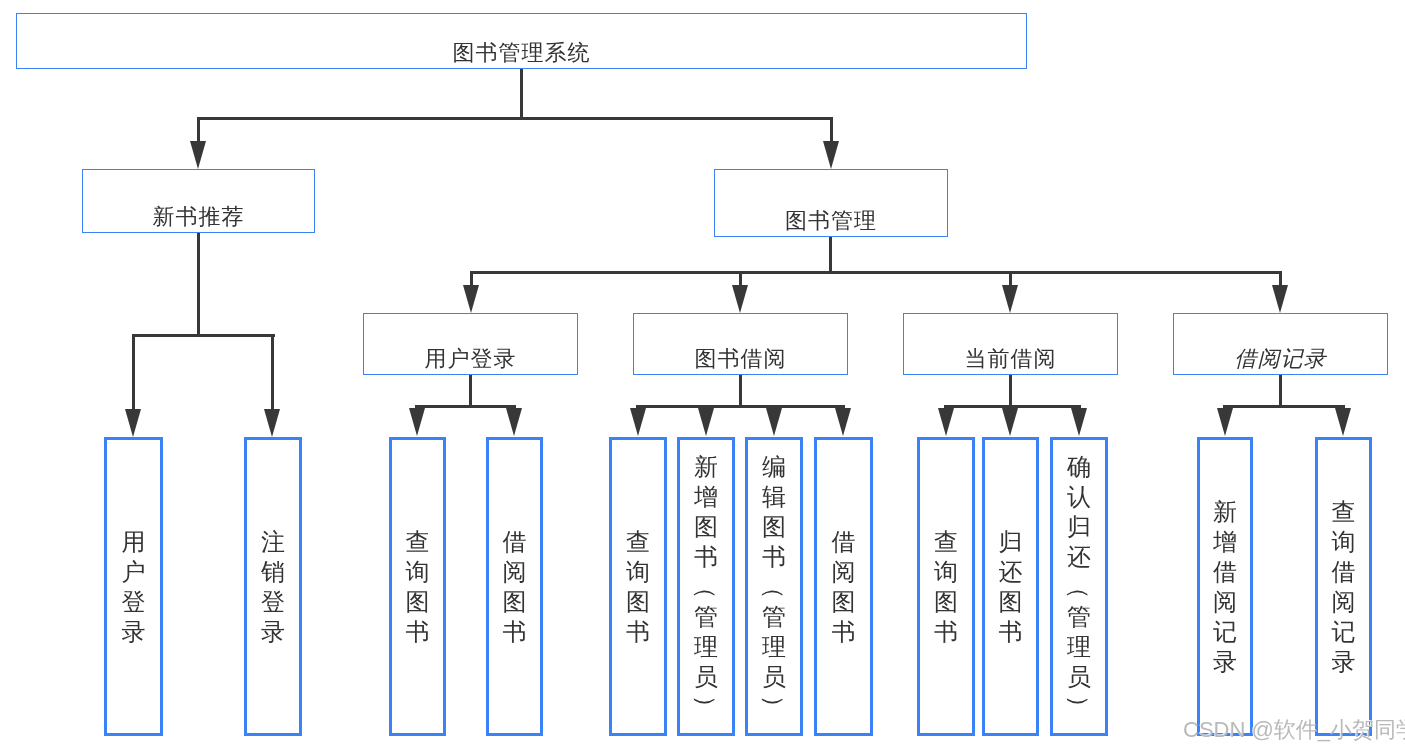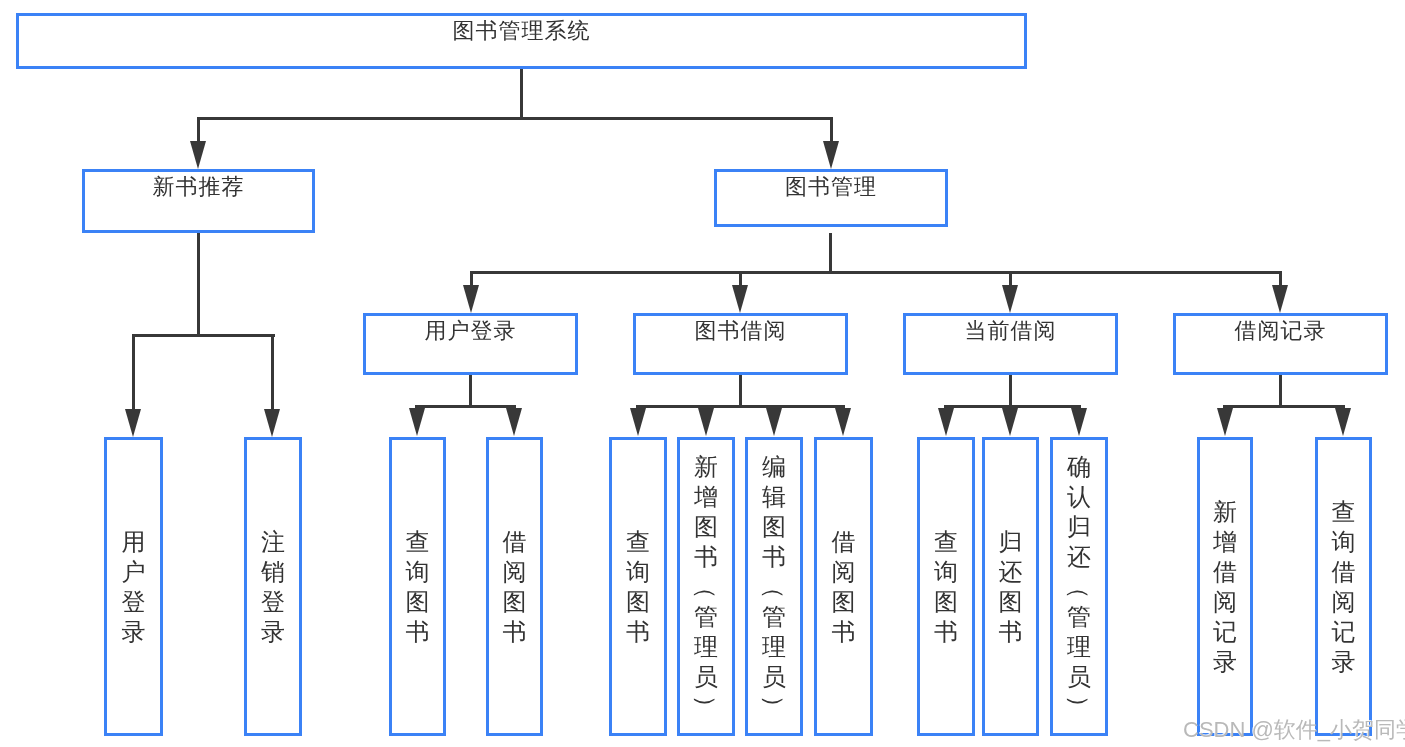--- a/index.html
+++ b/index.html
@@ -1,30 +1,30 @@
 <!DOCTYPE html>
 <html><head>
 <meta charset="utf-8">
 <style>
   html,body { margin:0; padding:0; background:#ffffff; }
   body { font-family:"Liberation Sans","DejaVu Sans",sans-serif; color:#333333; }
   .canvas { position:relative; width:1405px; height:747px; background:#ffffff; overflow:hidden; }
 
   
   .box { position:absolute; box-sizing:border-box; background:#ffffff;
-         border:3px solid #3b82f6; display:flex; align-items:flex-start; justify-content:center; }
+         border:1px solid #3b82f6; display:flex; align-items:flex-end; justify-content:center; }
   .hlabel { font-size:22px; letter-spacing:1px; color:#333333; white-space:nowrap; }
 
   .root { left:16px;  top:13px;  width:1011px; height:56px; }
   .l2-a { left:82px;  top:169px; width:233px;  height:64px; }
-  .l2-b { left:714px; top:169px; width:234px;  height:58px; }
+  .l2-b { left:714px; top:169px; width:234px;  height:68px; }
 
   .l3   { top:313px; height:62px; width:215px; }
   .l3-1 { left:363px; }  .l3-2 { left:633px; }
-  .l3-3 { left:903px; }  .l3-4 { left:1173px; }
+  .l3-3 { left:903px; }  .l3-4 { left:1173px;font-style:italic; }
 
   .leaf { top:437px; height:299px; border-width:3px; }
   .lf1  { left:104px;  width:59px; }
   .lf2  { left:244px;  width:58px; }
   .lf3  { left:389px;  width:57px; }
   .lf4  { left:486px;  width:57px; }
   .lf5  { left:609px;  width:58px; }
   .lf6  { left:677px;  width:58px; }
   .lf7  { left:745px;  width:58px; }
   .lf8  { left:814px;  width:59px; }

